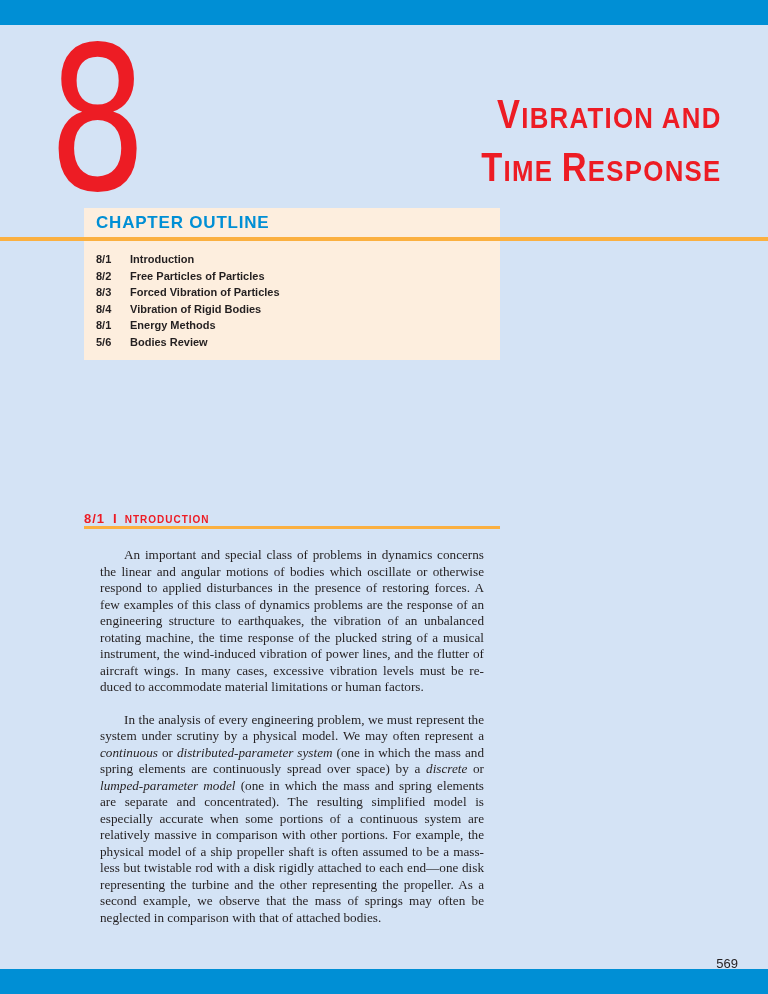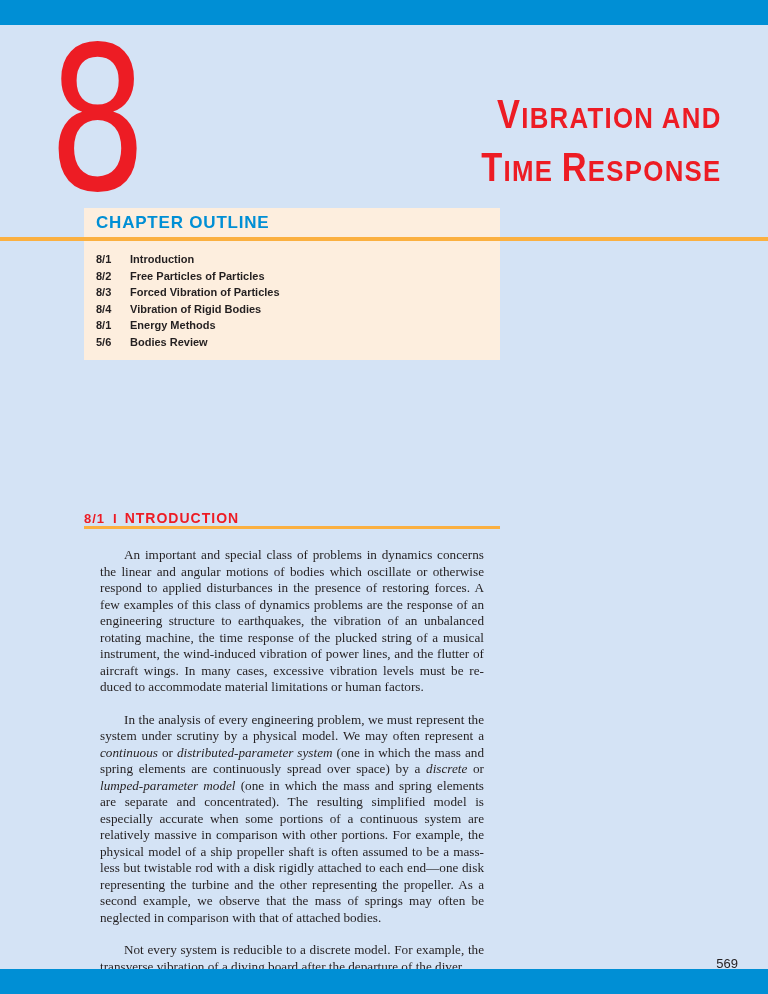--- a/index.html
+++ b/index.html
@@ -46,21 +46,21 @@
   .outline-list li { height: 16.6px; line-height: 16.6px; white-space: nowrap; }
   .outline-list .num { display: inline-block; width: 34px; }
 
   .section-heading {
     position: absolute; left: 84px; top: 509px; width: 416px;
     font-family: "Liberation Sans", sans-serif; font-weight: bold; color: #ed1c24;
     letter-spacing: 1px; white-space: nowrap;
   }
   .section-heading .num { font-size: 13px; margin-right: 8px; }
   .section-heading .big { font-size: 13px; }
-  .section-heading .small { font-size: 14px; padding-left: 7px; }
+  .section-heading .small { font-size: 10px; padding-left: 7px; }
   .section-rule { position: absolute; left: 84px; top: 526px; width: 416px; height: 3px; background: #fbb040; }
 
   .body-text {
     position: absolute; left: 84px; top: 531px; width: 416px;
     font-family: "Liberation Serif", serif; font-size: 13.2px; line-height: 16.5px;
     text-align: justify; color: #231f20; margin: 0;
   }
   .body-text p { margin: 16px; text-indent: 24px; hyphens: manual; }
   .page-number {
     position: absolute; right: 30px; top: 956px;
@@ -93,18 +93,17 @@
 </ul>
 
 <div class="section-heading">
   <span class="num">8/1</span><span class="big">I</span><span class="small">NTRODUCTION</span>
 </div>
 <div class="section-rule"></div>
 
 <div class="body-text">
   <p>An important and special class of problems in dynamics concerns the linear and angular motions of bodies which oscillate or otherwise respond to applied disturbances in the presence of restoring forces. A few examples of this class of dynamics problems are the response of an engineering structure to earthquakes, the vibration of an unbalanced rotating machine, the time response of the plucked string of a musical instrument, the wind-induced vibration of power lines, and the flutter of aircraft wings. In many cases, excessive vibration levels must be re­duced to accommodate material limitations or human factors.</p>
   <p id="para-mixed"><span>In the analysis of every engineering problem, we must represent the system under scrutiny by a physical model. We may often represent a </span><em>continuous</em><span> or </span><em>distributed-parameter system</em><span> (one in which the mass and spring elements are continuously spread over space) by a </span><em>discrete</em><span> or </span><em>lumped-parameter model</em><span> (one in which the mass and spring ele­ments are separate and concentrated). The resulting simplified model is especially accurate when some portions of a continuous system are relatively massive in comparison with other portions. For example, the physical model of a ship propeller shaft is often assumed to be a mass­less but twistable rod with a disk rigidly attached to each end—one disk representing the turbine and the other representing the propeller. As a second example, we observe that the mass of springs may often be neglected in comparison with that of attached bodies.</span></p>
-  <p>Not every system is reducible to a discrete model. For example, the transverse vibration of a diving board after the departure of the diver</p>
 </div>
 
 <div class="page-number">569</div>
 
 <div class="bottom-bar"></div>
 
 </body></html>

